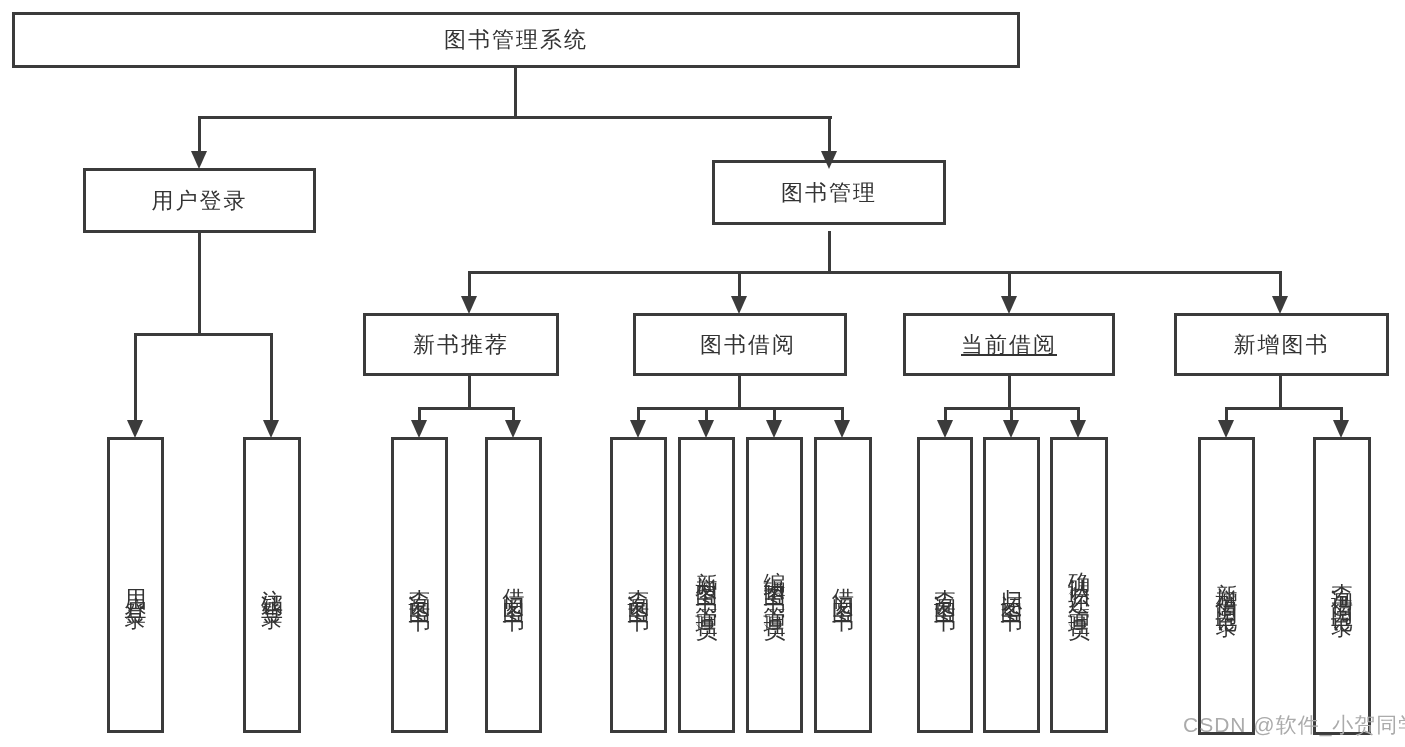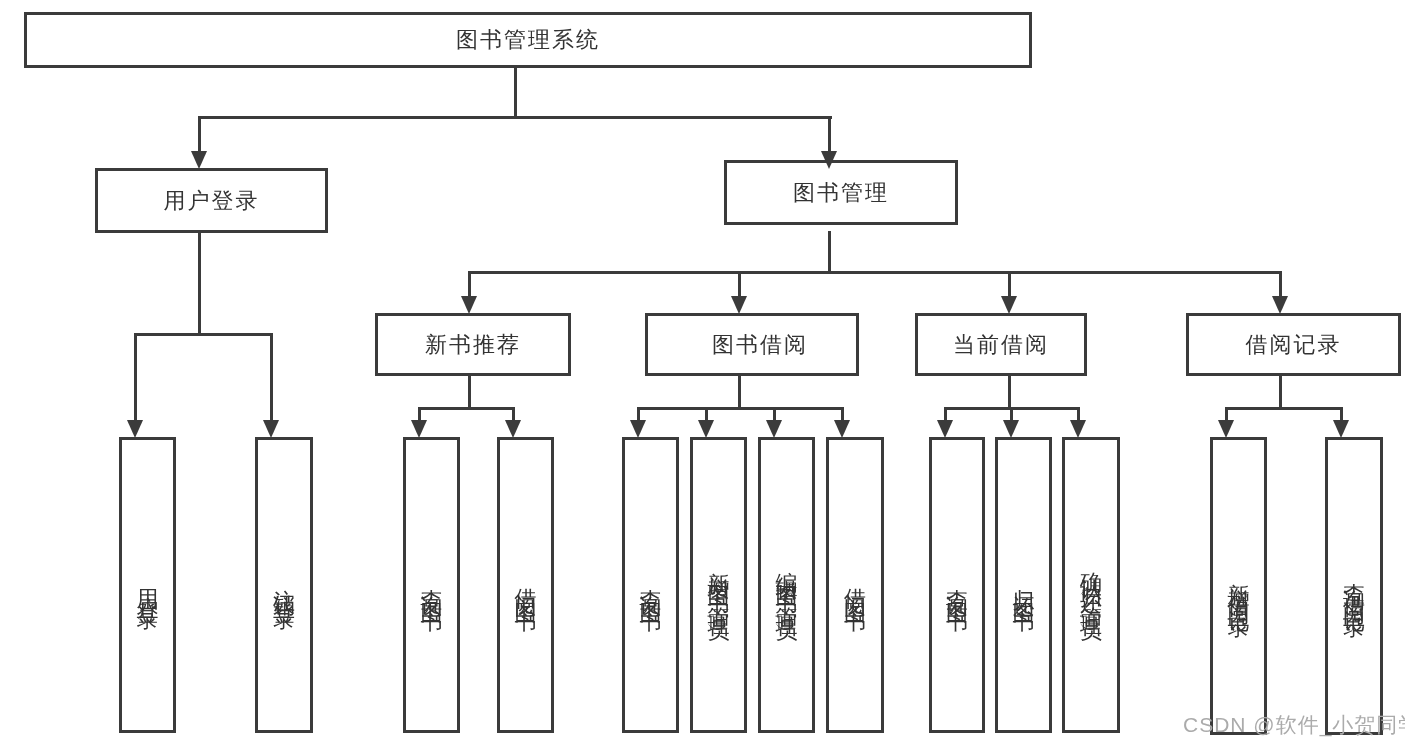--- a/index.html
+++ b/index.html
@@ -13,21 +13,20 @@
   .node{
     position:absolute;
     box-sizing:border-box;
     border:3px solid var(--line);
     background:#ffffff;
     display:flex;
     align-items:center;
     justify-content:center;
     color:var(--text);
     font-size:22px;
-    margin-left:12px;
   }
   .node.h span{letter-spacing:2px;white-space:nowrap;}
   .node.v span{
     writing-mode:vertical-rl;
     text-orientation:mixed;
     letter-spacing:7px;
     line-height:1;
   }
   .vline,.hline{position:absolute;background:var(--line);}
   .vline{width:3px;}
@@ -66,26 +65,26 @@
   </div>
 
   <div class="node h" style="left:363px;top:313px;width:196px;height:63px;">
     <span>新书推荐</span>
   </div>
 
   <div class="node h" style="left:633px;top:313px;width:214px;height:63px;padding-left:16px;">
     <span>图书借阅</span>
   </div>
 
-  <div class="node h" style="left:903px;top:313px;width:172px;height:63px;">
+  <div class="node h" style="left:903px;top:313px;width:212px;height:63px;text-decoration:underline;">
     <span>当前借阅</span>
   </div>
 
   <div class="node h" style="left:1174px;top:313px;width:215px;height:63px;">
-    <span>借阅记录</span>
+    <span>新增图书</span>
   </div>
 
   <div class="node v" style="left:107px;top:437px;width:57px;height:296px;">
     <span>用户登录</span>
   </div>
 
   <div class="node v" style="left:243px;top:437px;width:58px;height:296px;">
     <span>注销登录</span>
   </div>
 

